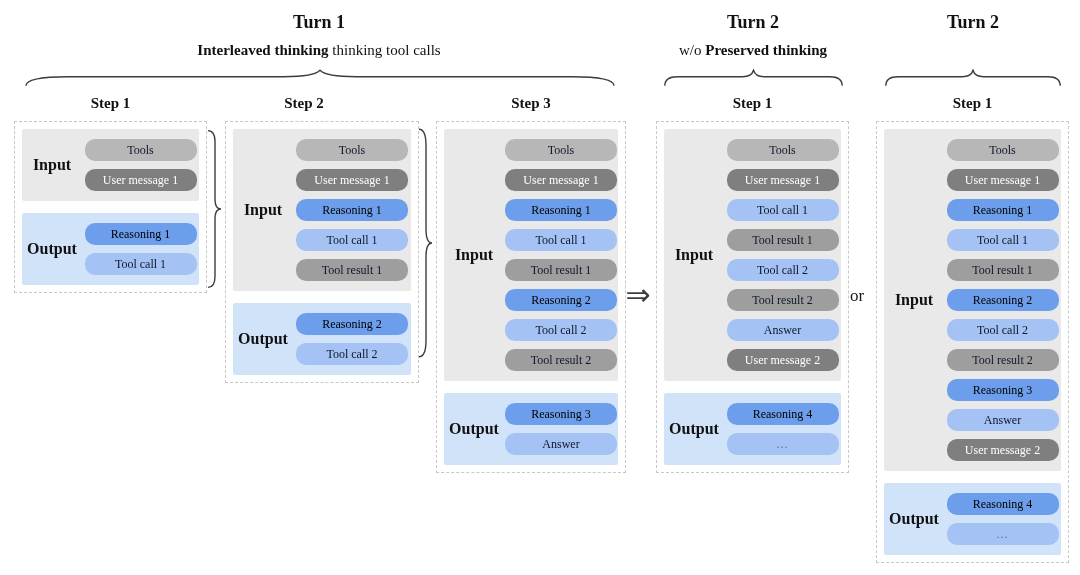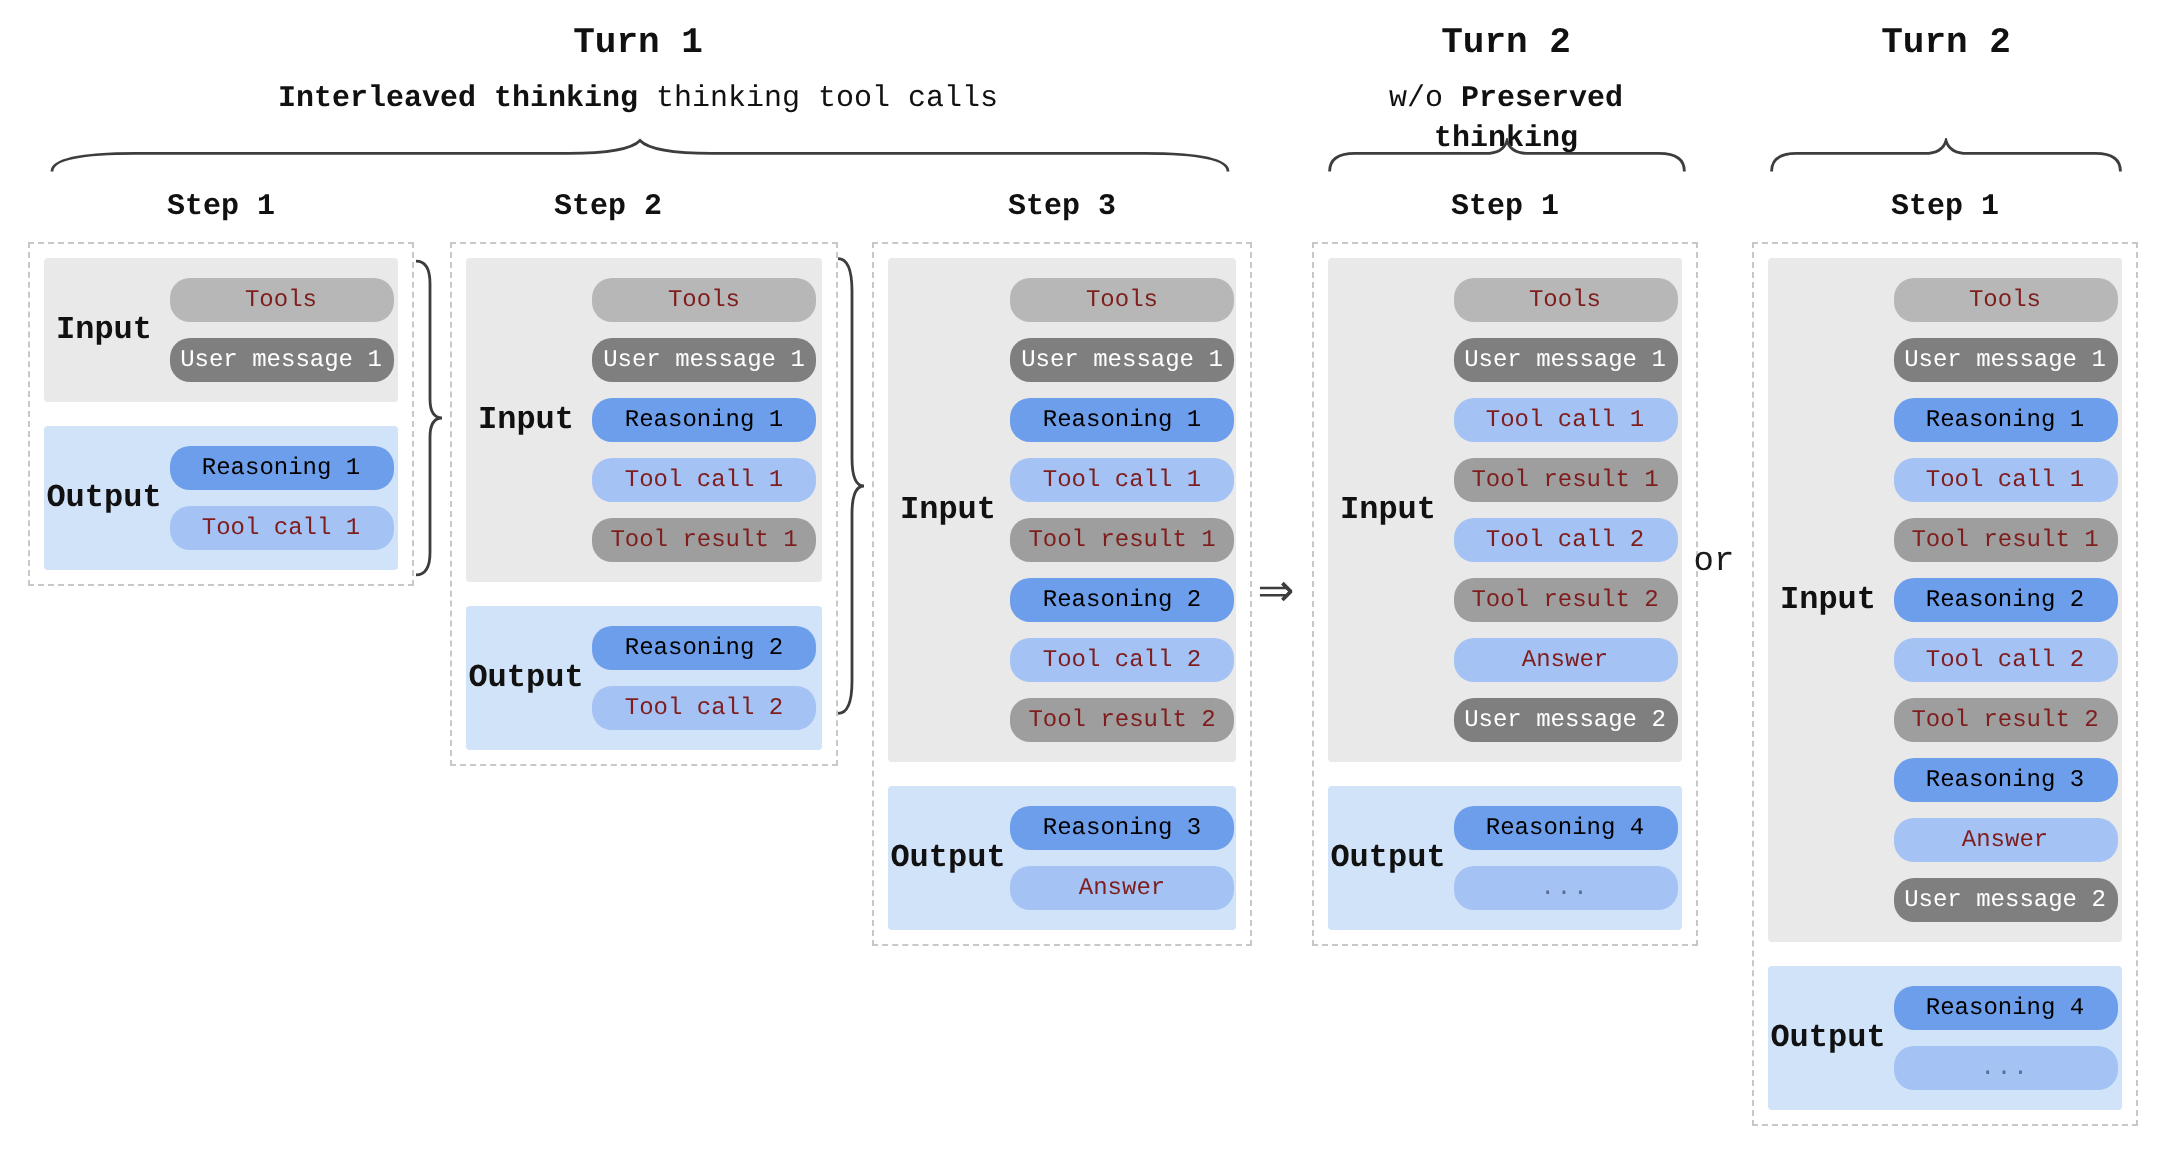--- a/index.html
+++ b/index.html
@@ -1,17 +1,17 @@
 <!DOCTYPE html>
 <html style="--page-bg: #ffffff; --pill-gray: #b7b7b7; --pill-dark: #7f7f7f; --pill-mid: #9e9e9e; --pill-blue: #6d9eeb; --pill-light: #a4c2f4; --input-bg: #e9e9e9; --output-bg: #d0e3f8; --dash: #c8c8c8; --brace: #3d3d3d;"><head>
 <meta charset="utf-8">
 <style>
   html,body{margin:0;padding:0;background:#ffffff;}
   .canvas{position:relative;width:1080px;height:575px;background:var(--page-bg,#ffffff);
-          font-family:Liberation Mono, monospace;overflow:hidden;}
+          font-family:Liberation Serif, serif;overflow:hidden;}
 
   
   .turn-header{position:absolute;top:10px;text-align:center;color:#111;}
   .turn-title{font-size:18px;font-weight:700;line-height:24px;}
   .turn-sub{font-size:15px;line-height:20px;margin-top:6px;}
   .turn-sub b{font-weight:700;}
 
   .step-label{position:absolute;top:95px;font-size:15px;font-weight:700;
               text-align:center;color:#111;}
 
@@ -24,21 +24,21 @@
   .col{position:absolute;display:flex;flex-direction:column;gap:12px;
        padding:7px;border:1px dashed var(--dash,#c8c8c8);box-sizing:border-box;
        background:#ffffff;}
   .section{display:flex;align-items:center;border-radius:2px;}
   .sec-label{flex:0 0 60px;text-align:center;font-weight:700;font-size:16px;color:#111;}
   .pills{flex:1;display:flex;flex-direction:column;gap:8px;align-items:center;padding:10px 0;}
   .input{background:var(--input-bg,#e9e9e9);}
   .output{background:var(--output-bg,#d0e3f8);}
 
   .pill{width:112px;height:22px;line-height:22px;border-radius:10px;
-        font-size:12px;text-align:center;color:#7f1d1d;box-sizing:border-box;}
+        font-size:12px;text-align:center;color:#0f172a;box-sizing:border-box;}
   .pill-gray {background:var(--pill-gray,#b7b7b7);}
   .pill-dark {background:var(--pill-dark,#7f7f7f);color:#ffffff;}
   .pill-mid  {background:var(--pill-mid,#9e9e9e);}
   .pill-blue {background:var(--pill-blue,#6d9eeb);color:#000000;}
   .pill-light{background:var(--pill-light,#a4c2f4);}
   .pill-ellipsis{color:#5a6d94;letter-spacing:1px;}
 
   
   .arrow{position:absolute;font-size:30px;color:#3d3d3d;text-align:center;}
   .or-label{position:absolute;font-size:17px;color:#1a1a1a;text-align:center;}
@@ -174,21 +174,21 @@
     </div>
     <div class="section output">
       <div class="sec-label">Output</div>
       <div class="pills">
         <div class="pill pill-blue">Reasoning 4</div>
         <div class="pill pill-light pill-ellipsis">...</div>
       </div>
     </div>
   </div>
 
-  <div class="or-label" style="left:840px;top:272px;width:34px;">or</div>
+  <div class="or-label" style="left:840px;top:286px;width:34px;">or</div>
 
   <div class="col" style="left:876px;top:121px;width:193px;">
     <div class="section input">
       <div class="sec-label">Input</div>
       <div class="pills">
         <div class="pill pill-gray">Tools</div>
         <div class="pill pill-dark">User message 1</div>
         <div class="pill pill-blue">Reasoning 1</div>
         <div class="pill pill-light">Tool call 1</div>
         <div class="pill pill-mid">Tool result 1</div>

